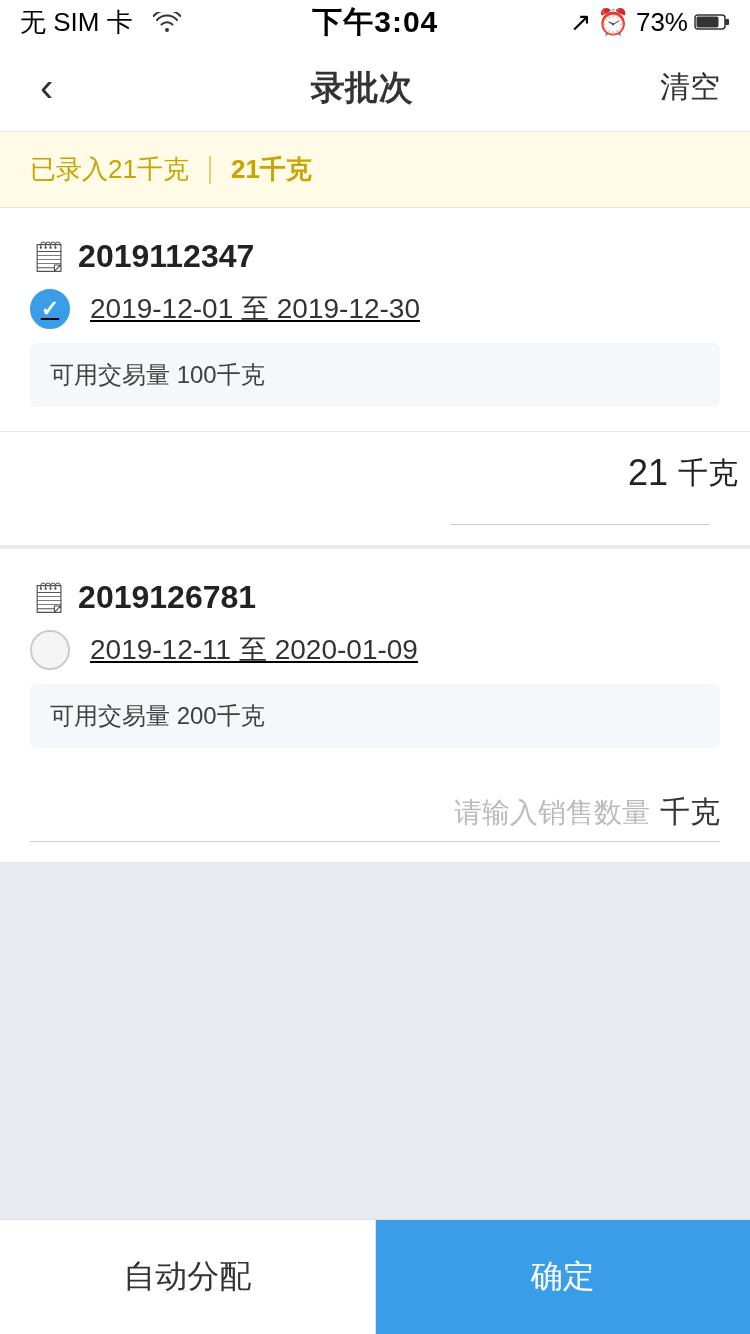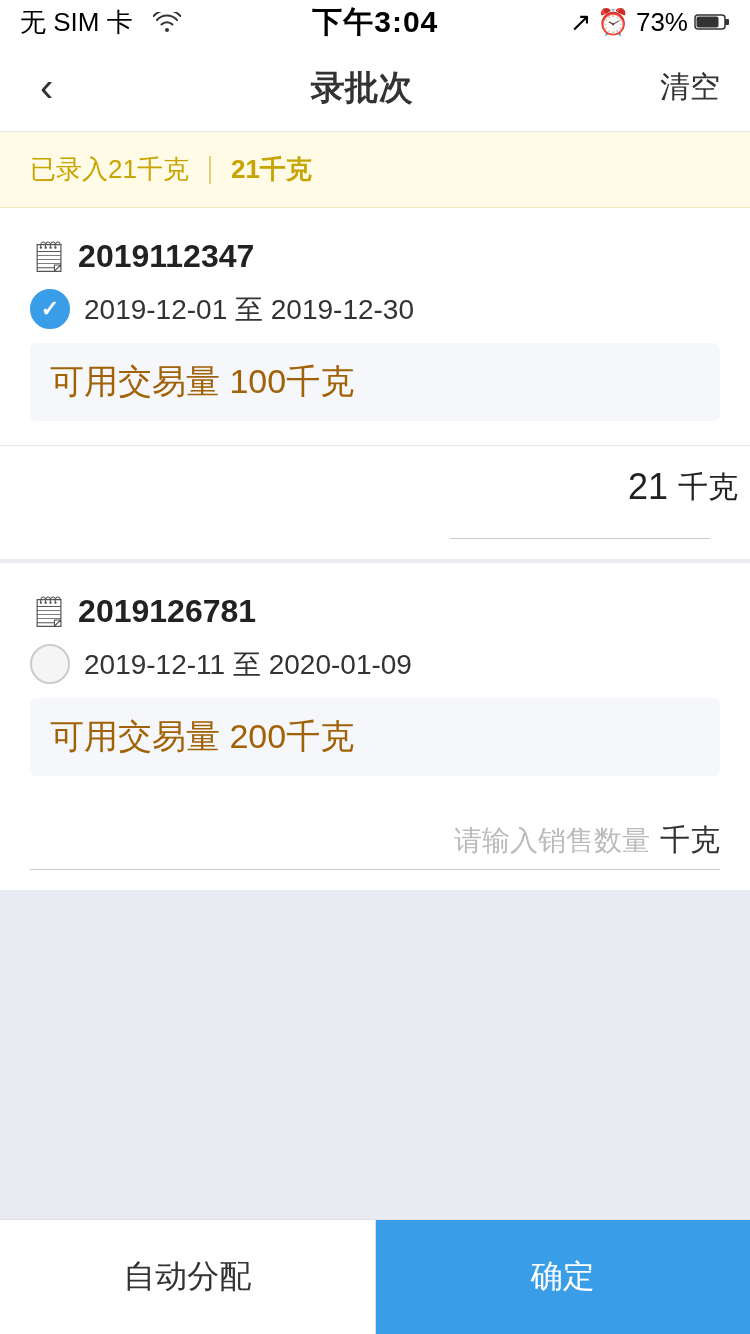--- a/index.html
+++ b/index.html
@@ -110,23 +110,24 @@
       font-size: 30px;
       color: #555;
     }
     .batch-id {
       font-size: 32px;
       font-weight: 600;
       color: #222;
     }
     .batch-row {
       display: flex;
-      align-items: flex-end;
-      gap: 14px;
+      align-items: center;
+      gap: 20px;
       margin-bottom: 14px;
+      text-decoration: underline;
     }
     .radio-circle {
       width: 40px;
       height: 40px;
       border-radius: 50%;
       border: 2px solid #ccc;
       background: #f5f5f5;
       flex-shrink: 0;
     }
     .radio-circle.checked {
@@ -143,22 +144,22 @@
       font-weight: bold;
     }
     .batch-date {
       font-size: 28px;
       color: #333;
     }
     .batch-availability {
       background: #f5f7fa;
       border-radius: 6px;
       padding: 16px 20px;
-      font-size: 34px;
-      color: #a16207;
+      font-size: 24px;
+      color: #404040;
       margin-left: 0;
     }
 
     
     .quantity-row {
       display: flex;
       align-items: center;
       justify-content: flex-end;
       padding: 20px 12px;
       background: #fff;

